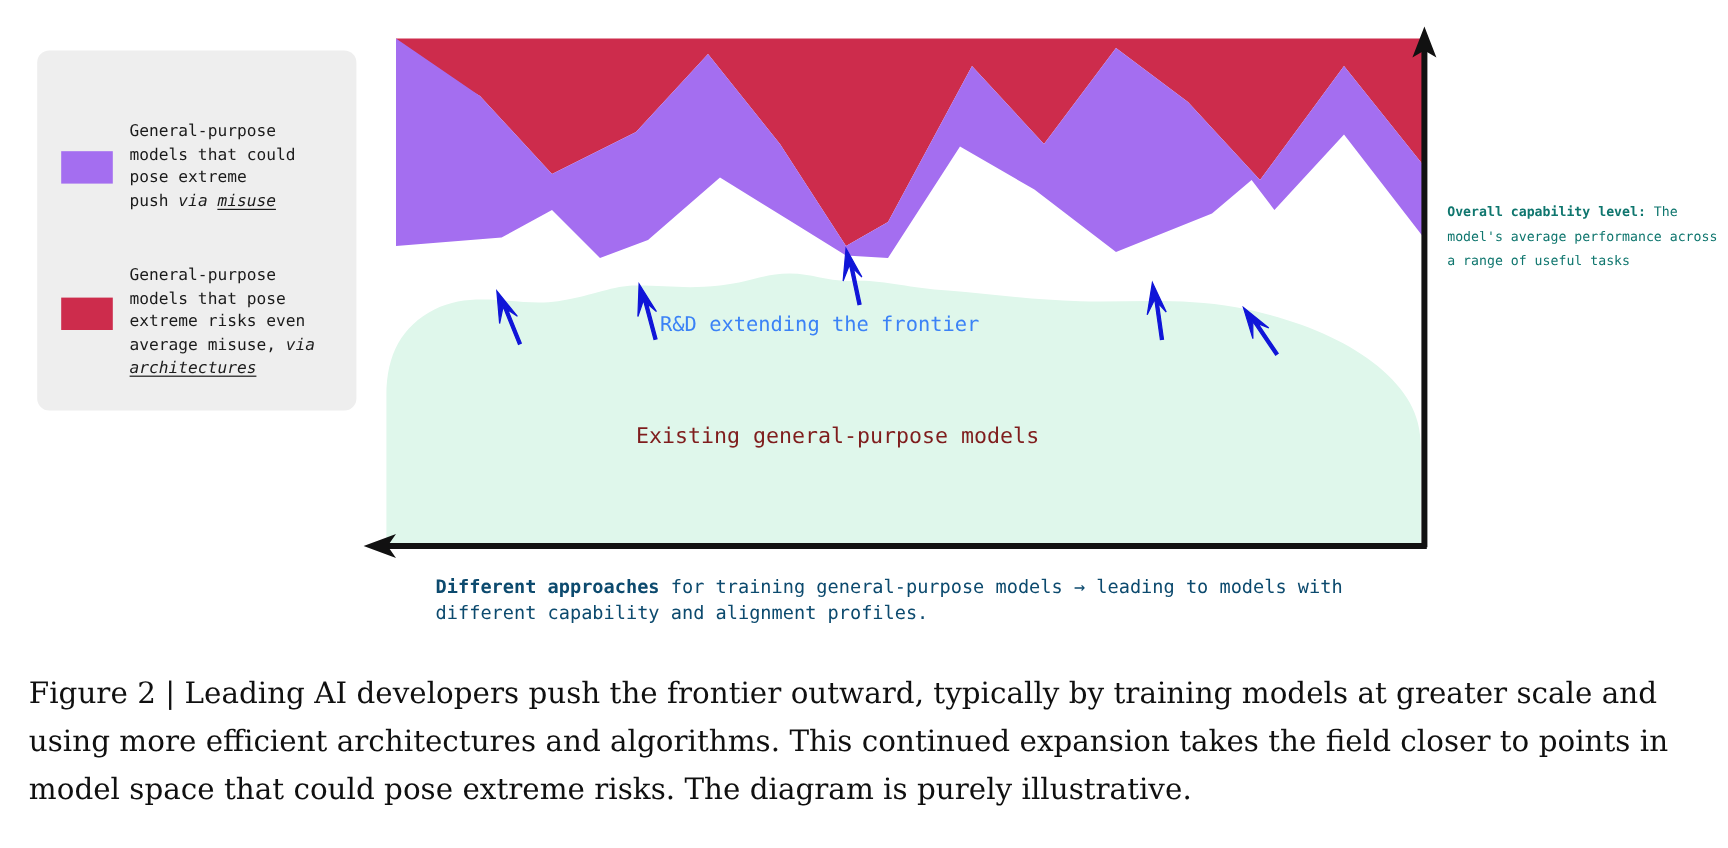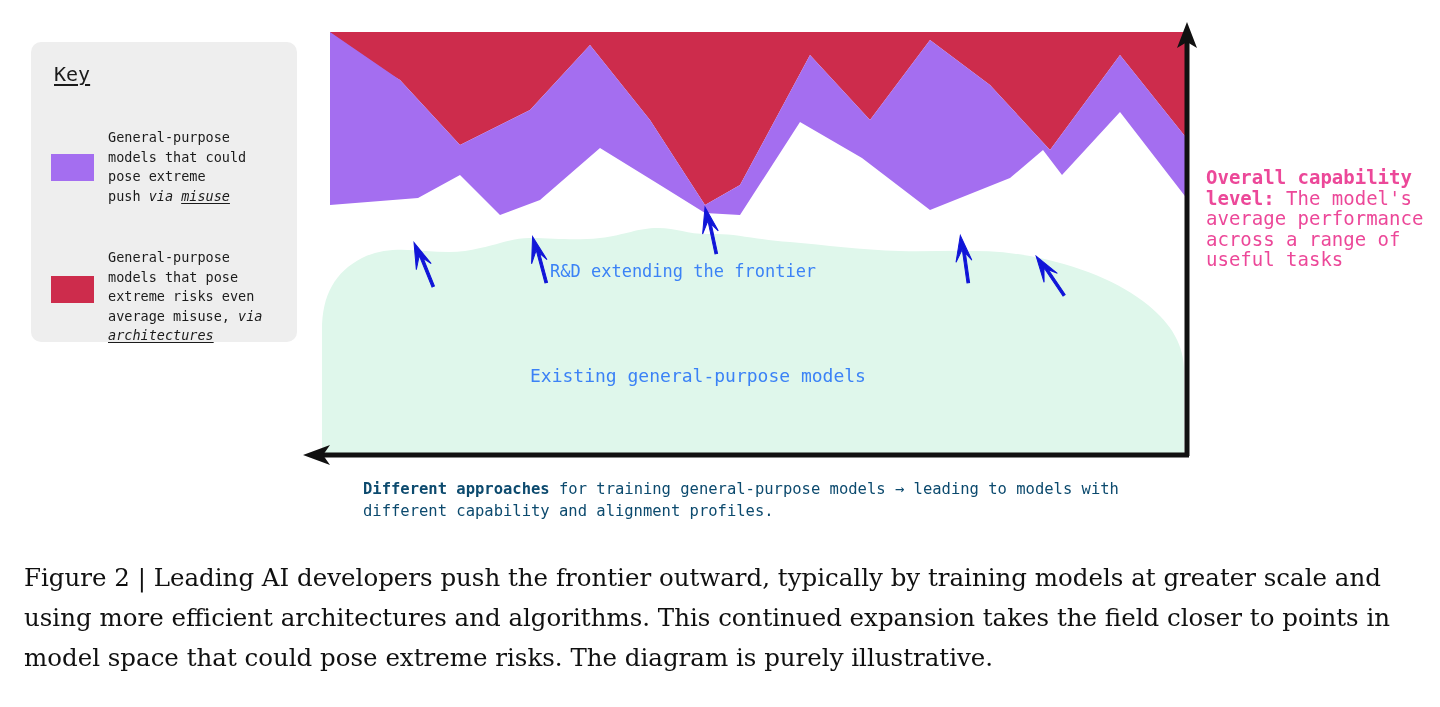--- a/index.html
+++ b/index.html
@@ -70,44 +70,44 @@
   .key-text i { font-style: italic; }
   .key-text u { text-decoration: underline; text-underline-offset: 2px; }
 
   
   #right-note {
     position: absolute;
     left: 1206px;
     top: 167px;
     width: 228px;
     font-family: "DejaVu Sans Mono", monospace;
-    font-size: 19px;
+    font-size: 11px;
     line-height: 20.5px;
-    color: #ec4899;
+    color: #0f766e;
   }
   #right-note-title { font-weight: bold; }
   #right-note-body { font-weight: normal; }
 
   
   .plot-label {
     position: absolute;
     font-family: "DejaVu Sans Mono", monospace;
     white-space: nowrap;
   }
   #rd-label {
     left: 550px;
     top: 261px;
     font-size: 17px;
     color: #3b82f6;
   }
   #existing-label {
     left: 530px;
-    top: 365px;
+    top: 353px;
     font-size: 18px;
-    color: #3b82f6;
+    color: #7f1d1d;
   }
 
   
   #x-axis-caption {
     position: absolute;
     left: 363px;
     top: 478px;
     width: 830px;
     font-family: "DejaVu Sans Mono", monospace;
     font-size: 15.5px;
@@ -196,21 +196,20 @@
       <path d="M 1187,22 L 1177,48 L 1187,42 L 1197,48 Z" fill="#111111"></path>
     </g>
 
     <g>
       <line x1="1189" y1="455" x2="318" y2="455" stroke="#111111" stroke-width="5"></line>
       <path d="M 303,455 L 330,445 L 323,455 L 330,465 Z" fill="#111111"></path>
     </g>
   </svg>
 
   <div id="key-panel">
-    <div id="key-title">Key</div>
 
     <div class="key-row first">
       <div class="key-swatch" style="background:#a46ef0"></div>
       <div class="key-text"><span>General-purpose</span><br><span>models that could</span><br><span>pose extreme</span><br><span>push </span><i>via </i><i><u>misuse</u></i></div>
     </div>
 
     <div class="key-row second">
       <div class="key-swatch" style="background:#cd2c4c"></div>
       <div class="key-text"><span>General-purpose</span><br><span>models that pose</span><br><span>extreme risks even</span><br><span>average misuse, </span><i>via</i><br><i><u>architectures</u></i></div>
     </div>

